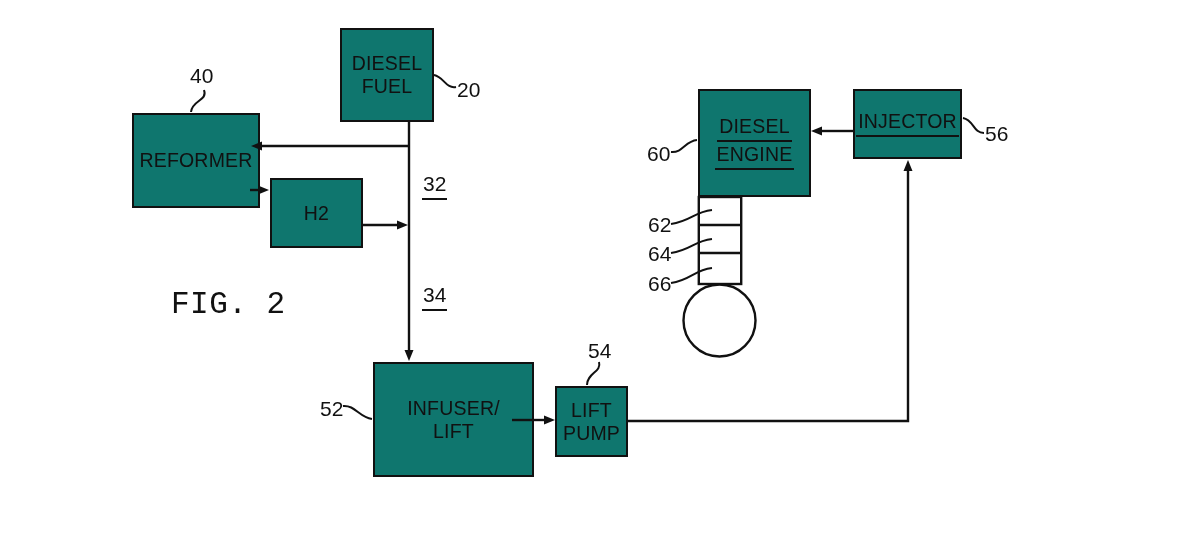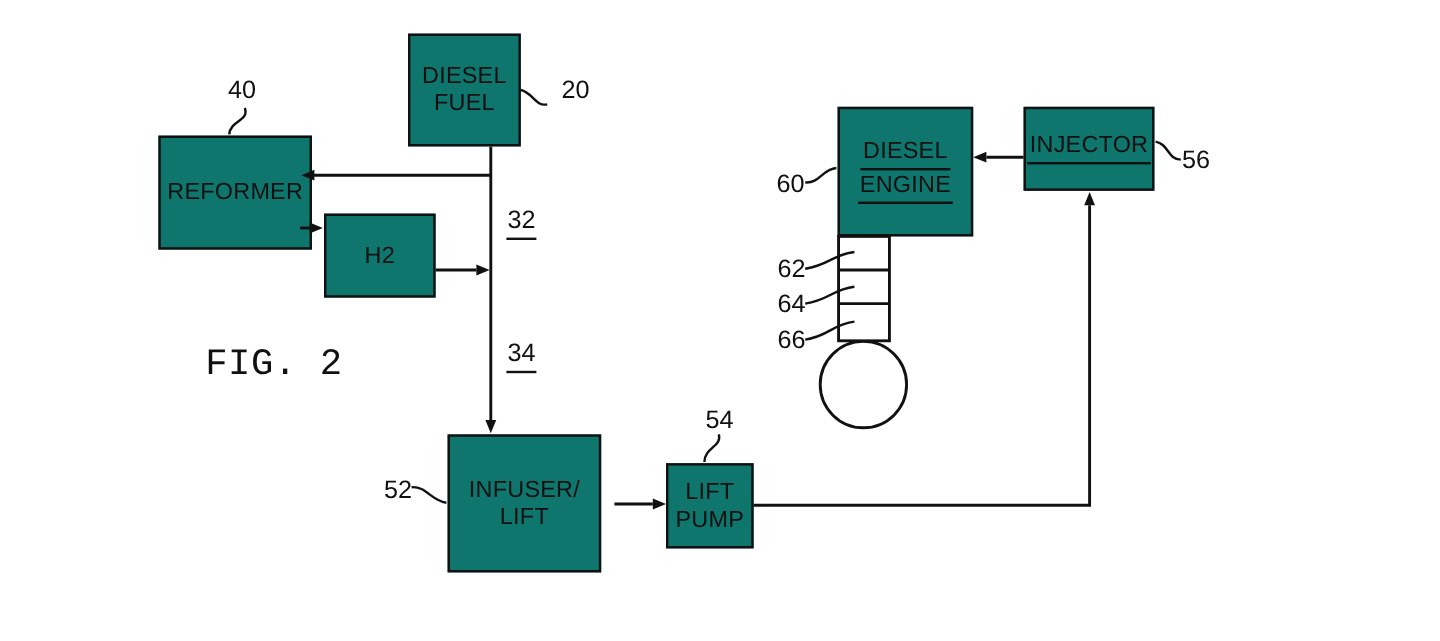--- a/index.html
+++ b/index.html
@@ -85,40 +85,40 @@
   </div>
 
   <div class="pbox" style="left:132px; top:113px; width:128px; height:95px;">
     <span class="bline">REFORMER</span>
   </div>
 
   <div class="pbox" style="left:270px; top:178px; width:93px; height:70px;">
     <span class="bline">H2</span>
   </div>
 
-  <div class="pbox" style="left:373px; top:362px; width:128px; height:115px;">
+  <div class="pbox" style="left:373px; top:362px; width:161px; height:115px;">
     <span class="bline">INFUSER/</span>
     <span class="bline">LIFT</span>
   </div>
 
   <div class="pbox" style="left:555px; top:386px; width:73px; height:71px;">
     <span class="bline">LIFT</span>
     <span class="bline">PUMP</span>
   </div>
 
   <div class="pbox" style="left:698px; top:89px; width:113px; height:108px;">
     <span class="u">DIESEL</span>
     <span class="u">ENGINE</span>
   </div>
 
   <div class="pbox" style="left:853px; top:89px; width:109px; height:70px;">
     <span class="u">INJECTOR</span>
   </div>
 
-  <span class="refnum" style="left:457px; top:64px;margin-left:11px;">20</span>
+  <span class="refnum" style="left:457px; top:78px;">20</span>
   <span class="refnum" style="left:190px; top:64px;">40</span>
   <span class="refnum" style="left:320px; top:397px;">52</span>
   <span class="refnum" style="left:588px; top:339px;">54</span>
   <span class="refnum" style="left:985px; top:122px;">56</span>
   <span class="refnum" style="left:647px; top:142px;">60</span>
   <span class="refnum" style="left:648px; top:213px;">62</span>
   <span class="refnum" style="left:648px; top:242px;">64</span>
   <span class="refnum" style="left:648px; top:272px;">66</span>
 
   <span class="refnum underlined" style="left:422px; top:172px;">32</span>

